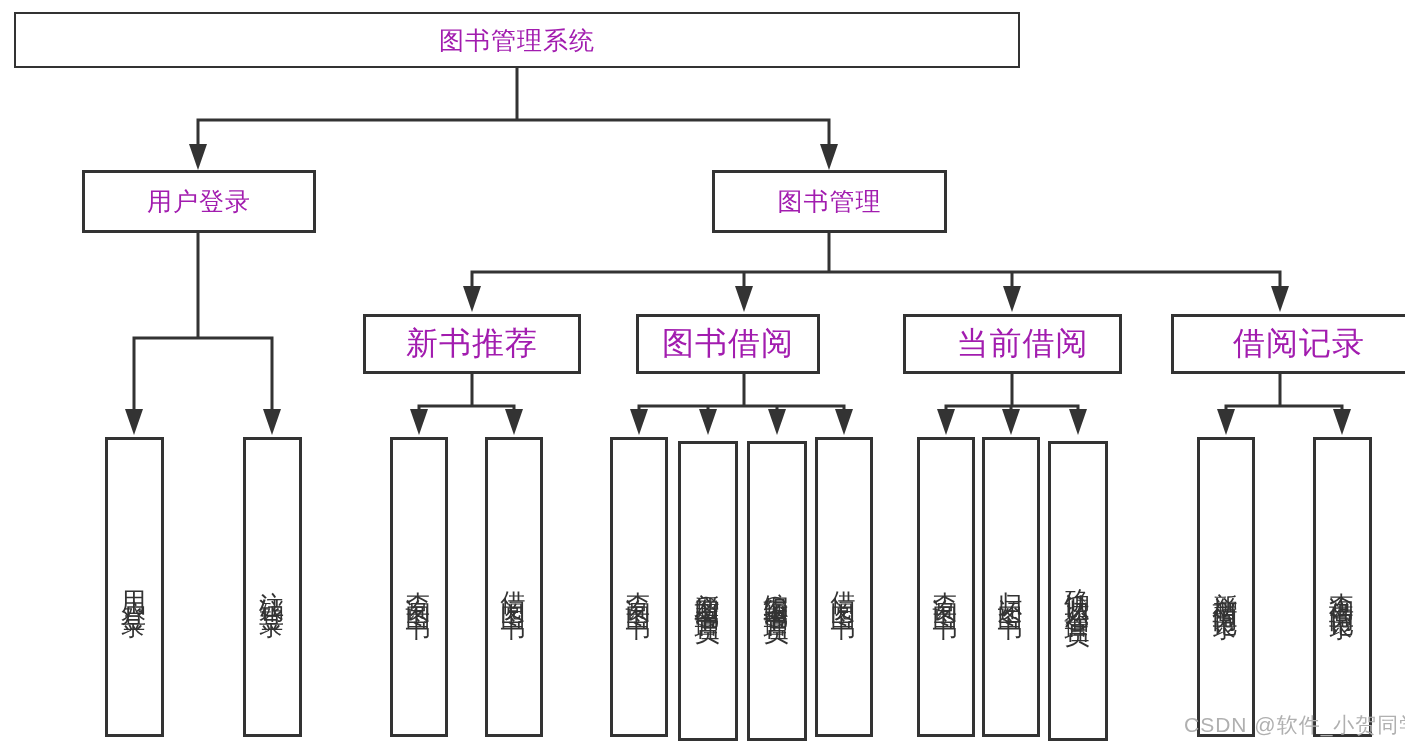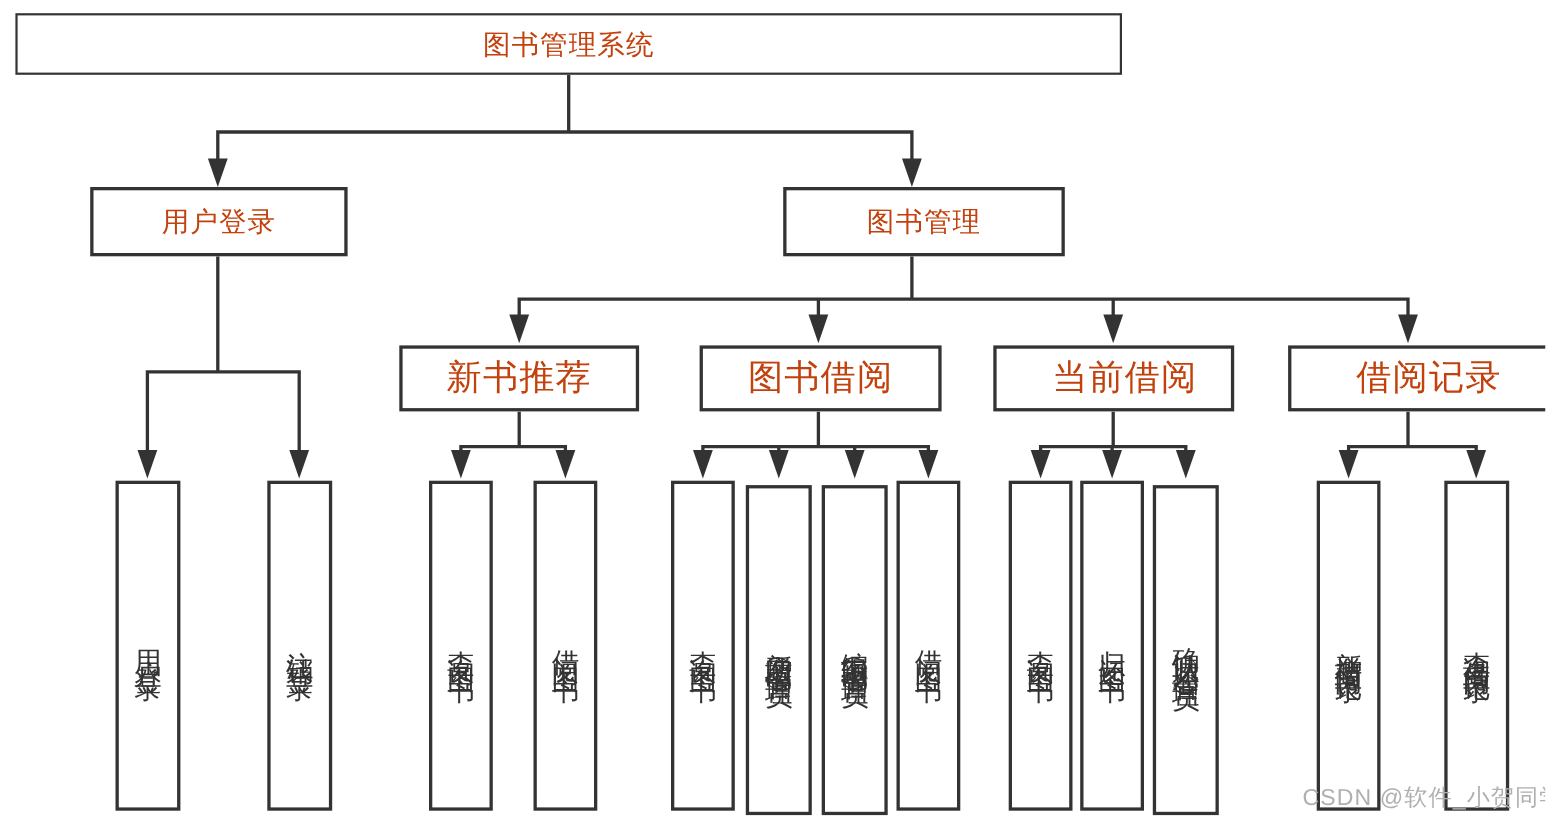--- a/index.html
+++ b/index.html
@@ -21,21 +21,21 @@
     position: absolute;
     box-sizing: border-box;
     border: 3px solid #333333;
     background: #ffffff;
     display: flex;
     align-items: center;
     justify-content: center;
     color: #333333;
   }
   .box.root  { border-width: 2px; }
-  .hlabel { font-size: 25px; color:#c2410c; letter-spacing:1px; white-space: nowrap; }
+  .hlabel { font-size: 25px; color:#a21caf; letter-spacing:1px; white-space: nowrap; }
   .l3 .hlabel { font-size: 32px; }
   .vtext {
     writing-mode: vertical-rl;
     text-orientation: mixed;
     font-size: 25px;
     color: #333333;
     white-space: nowrap;
   }
   .sp8 { letter-spacing: 8px; }
   .sp5 { letter-spacing: 5px; }
@@ -89,28 +89,28 @@
     </g>
   </svg>
 
   <div class="box root" style="left:14px; top:12px; width:1006px; height:56px;">
     <span class="hlabel">图书管理系统</span>
   </div>
 
   <div class="box" style="left:82px; top:170px; width:234px; height:63px;">
     <span class="hlabel">用户登录</span>
   </div>
-  <div class="box" style="left:712px; top:170px; width:256px; height:63px;">
+  <div class="box" style="left:712px; top:170px; width:235px; height:63px;">
     <span class="hlabel">图书管理</span>
   </div>
 
   <div class="box l3" style="left:363px; top:314px; width:218px; height:60px;">
     <span class="hlabel">新书推荐</span>
   </div>
-  <div class="box l3" style="left:636px; top:314px; width:220px; height:60px;">
+  <div class="box l3" style="left:636px; top:314px; width:184px; height:60px;">
     <span class="hlabel">图书借阅</span>
   </div>
   <div class="box l3" style="left:903px; top:314px; width:219px; height:60px;padding-left:20px;">
     <span class="hlabel">当前借阅</span>
   </div>
   <div class="box l3" style="left:1171px; top:314px; width:256px; height:60px;">
     <span class="hlabel">借阅记录</span>
   </div>
 
   <div class="box" style="left:105px; top:437px; width:59px; height:300px;">

